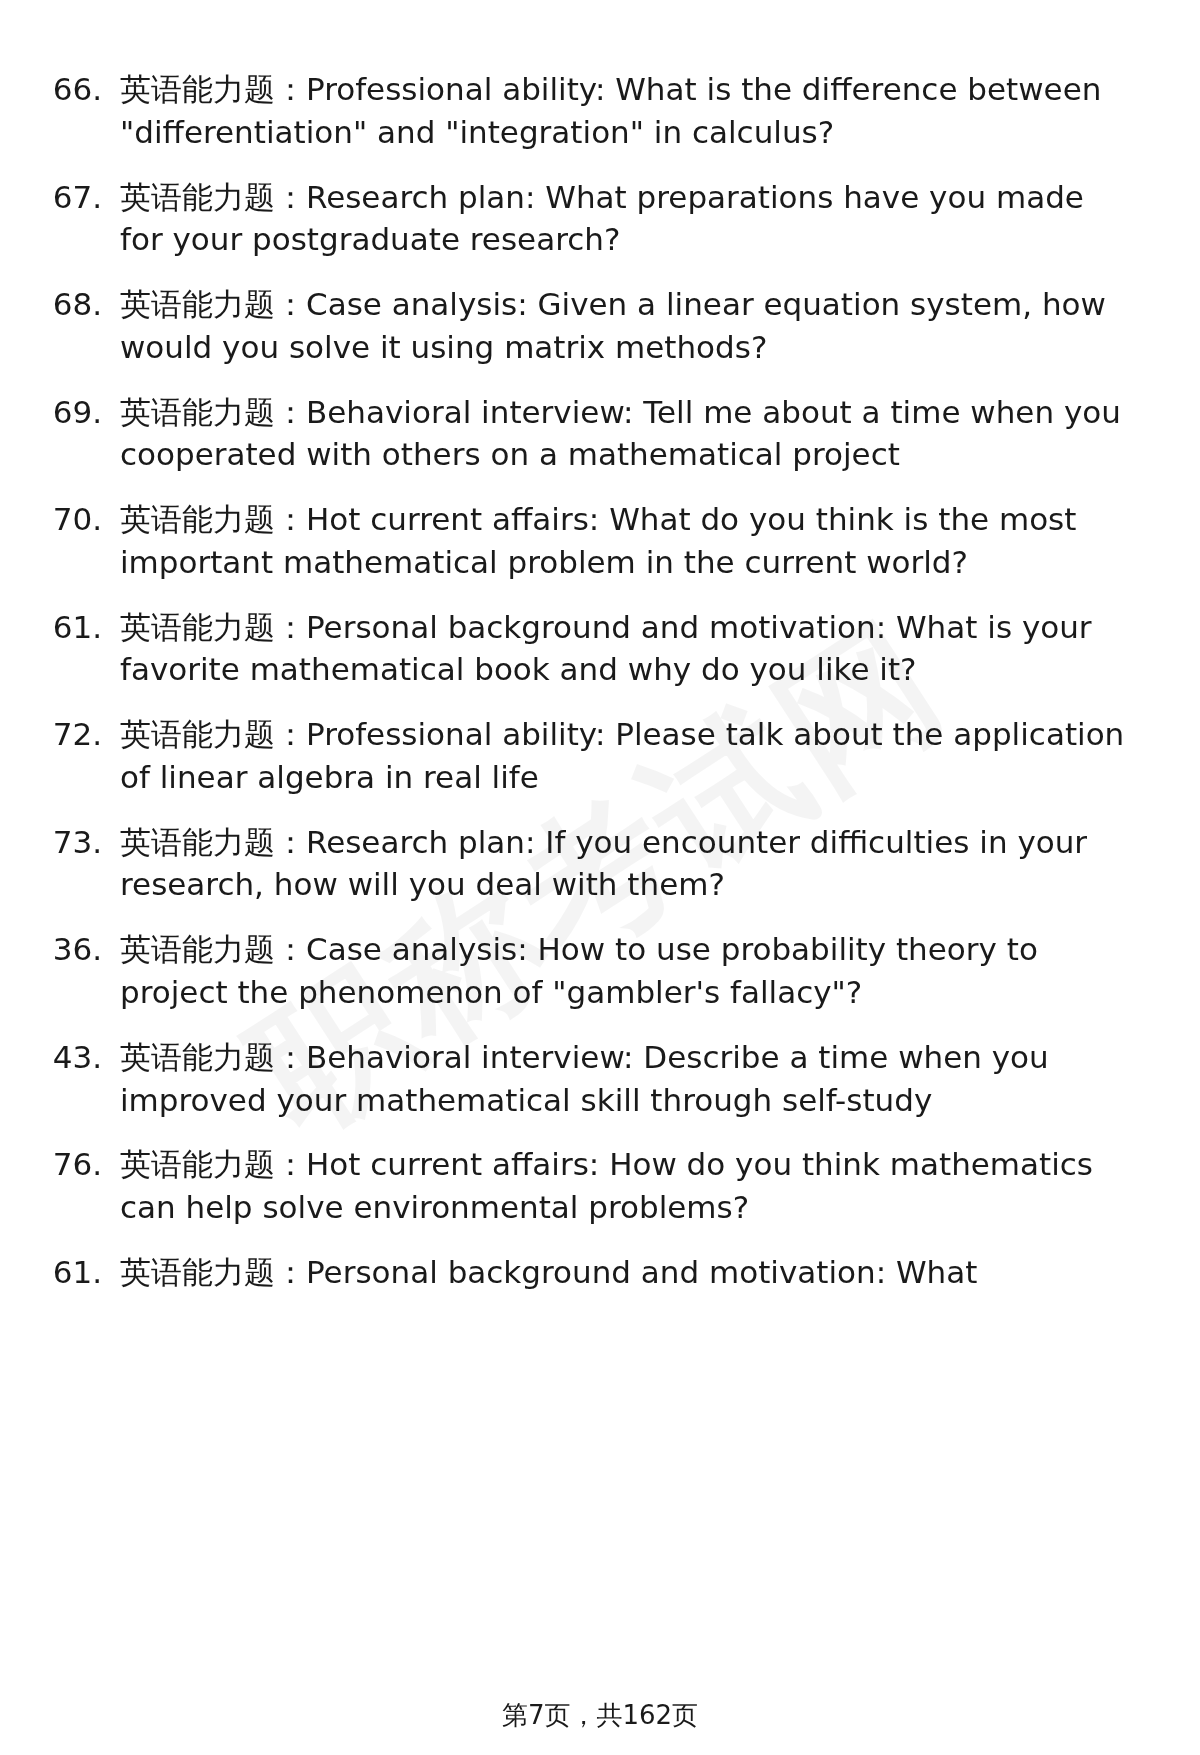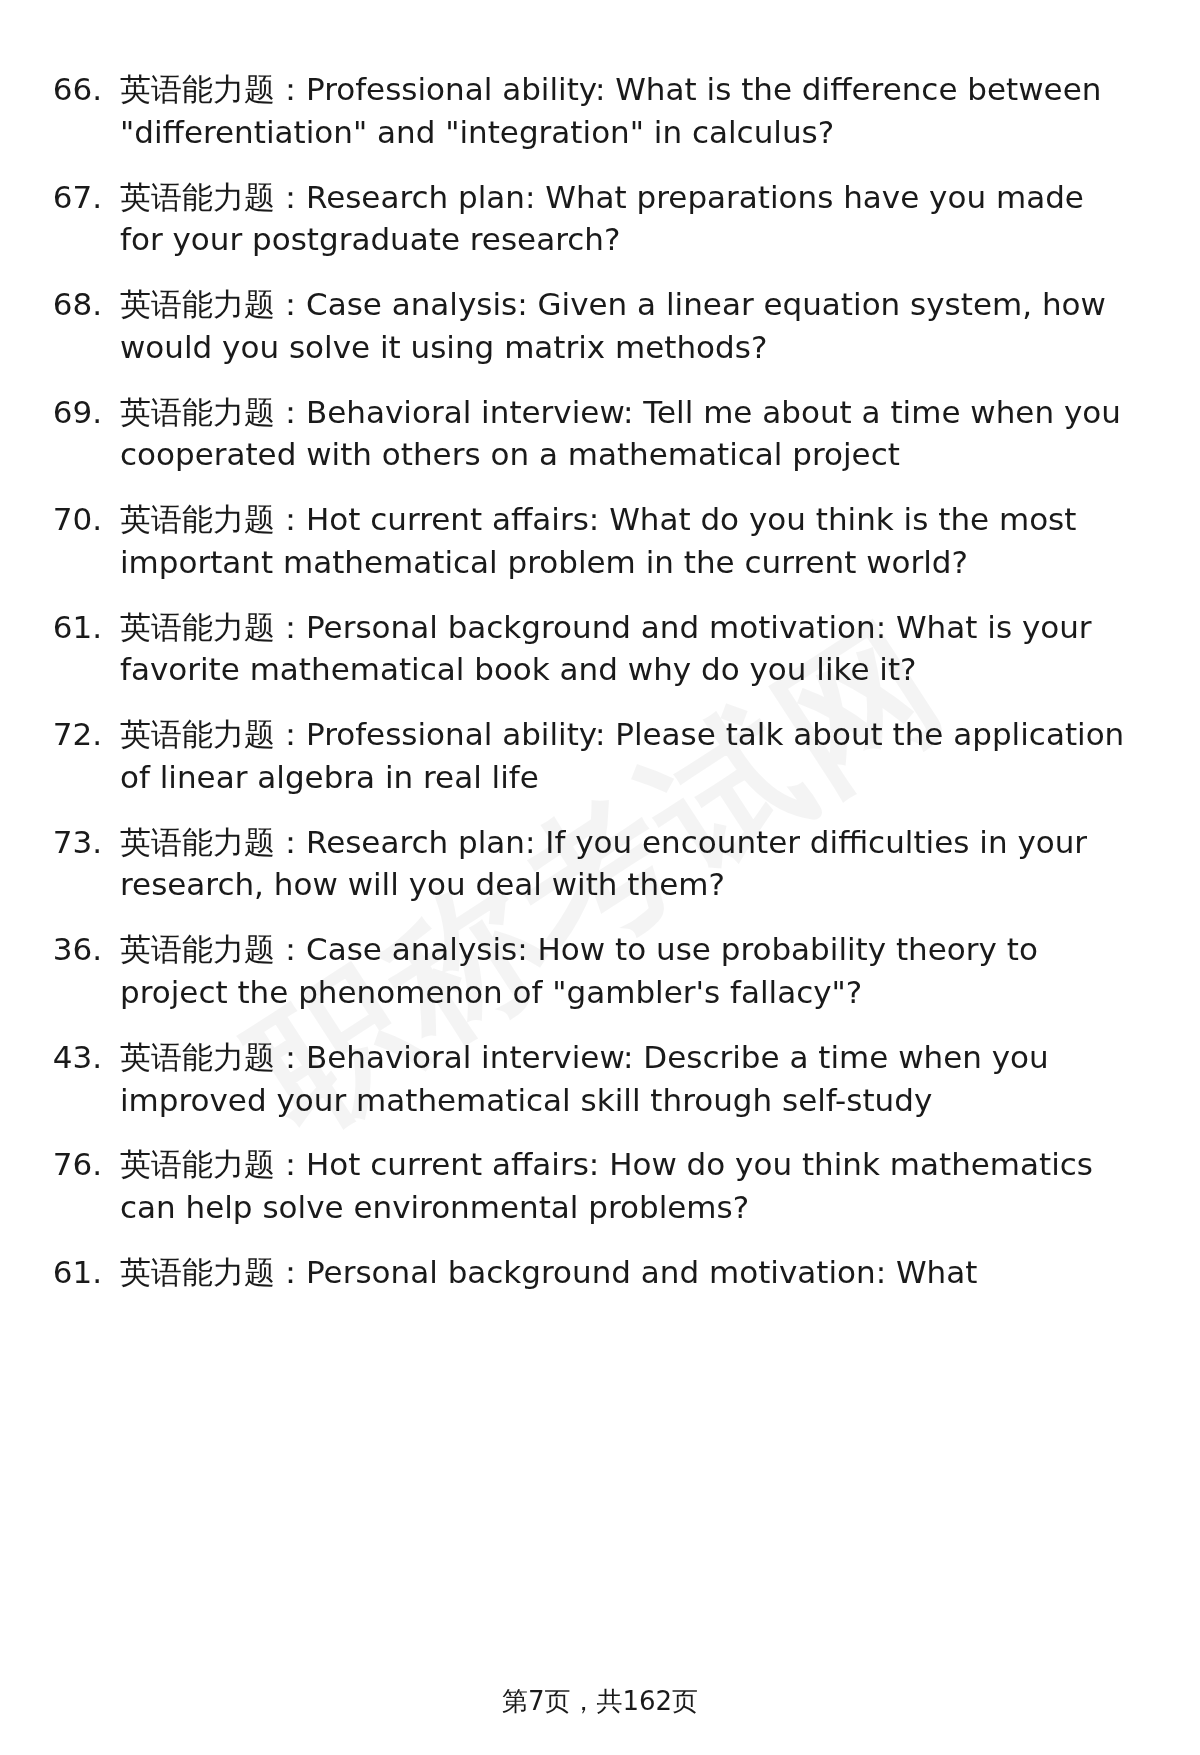--- a/index.html
+++ b/index.html
@@ -56,21 +56,21 @@
     white-space: nowrap;
   }
   .qtext {
     flex: 1 1 auto;
     word-break: break-word;
   }
   .footer {
     position: absolute;
     left: 0;
     right: 0;
-    bottom: 36px;
+    bottom: 22px;
     text-align: center;
     font-size: 26px;
     color: #1a1a1a;
     z-index: 1;
   }
 </style>
 </head>
 <body>
 
 <div class="page">

